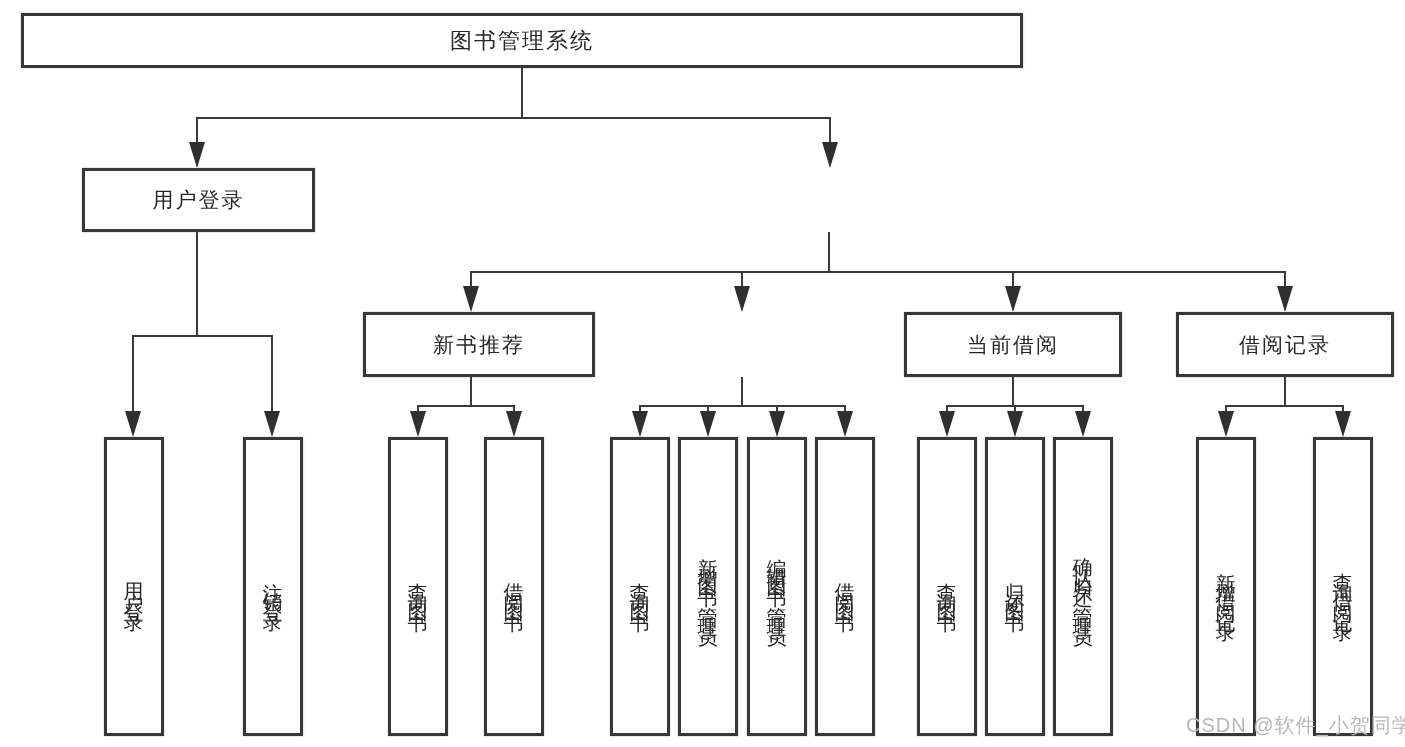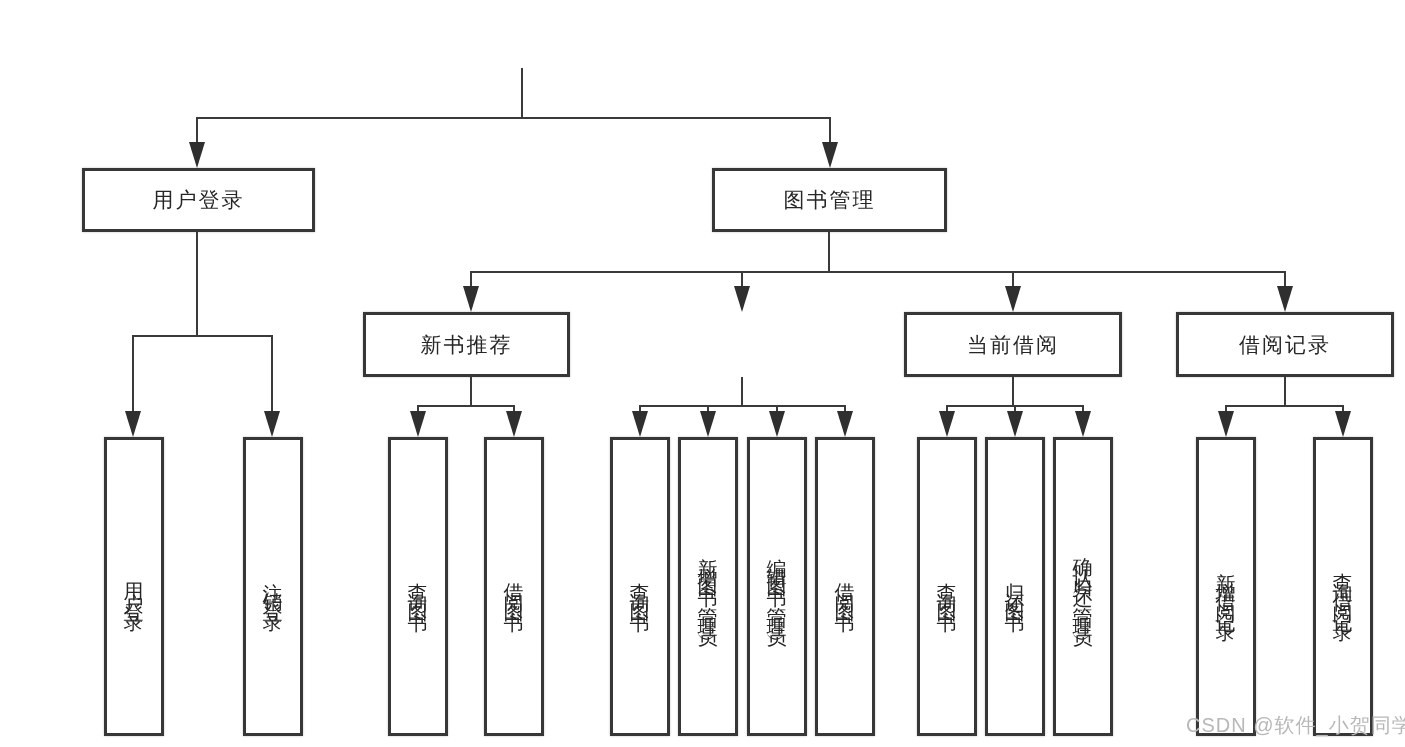--- a/index.html
+++ b/index.html
@@ -40,21 +40,21 @@
     border-left: 8px solid transparent;
     border-right: 8px solid transparent;
     border-top: 26px solid #2f2f2f;
   }
   
   #b-root        { left: 21px;  top: 13px;  width: 1002px; height: 55px; font-size: 22px; }
   
   #b-user-login  { left: 82px;  top: 168px; width: 233px; height: 64px; }
   #b-book-mgmt   { left: 712px; top: 168px; width: 235px; height: 64px; }
   
-  #b-new-books      { left: 363px;  top: 312px; width: 207px; height: 65px; }
+  #b-new-books      { left: 363px;  top: 312px; width: 232px; height: 65px; }
   #b-book-borrow    { left: 633px;  top: 312px; width: 218px; height: 65px; }
   #b-current-borrow { left: 904px;  top: 312px; width: 218px; height: 65px; }
   #b-borrow-records { left: 1176px; top: 312px; width: 218px; height: 65px; }
   
   .leaf { top: 437px; width: 60px; height: 299px; }
   #l-user-login { left: 104px; }
   #l-logout     { left: 243px; }
   #l-nb-query   { left: 388px; }
   #l-nb-borrow  { left: 484px; }
   #l-bb-query   { left: 610px; }
@@ -74,23 +74,23 @@
     letter-spacing: 1px;
     z-index: 10;
     white-space: nowrap;
   }
 </style>
 </head>
 <body>
 
 <div id="stage">
 
+  <div class="box" id="b-root">图书管理系统</div>
 
   <div class="box" id="b-user-login">用户登录</div>
-  <div class="box" id="b-book-mgmt">图书管理</div>
 
   <div class="box" id="b-new-books">新书推荐</div>
   <div class="box" id="b-current-borrow">当前借阅</div>
   <div class="box" id="b-borrow-records">借阅记录</div>
 
   <div class="box vbox leaf" id="l-user-login">用户登录</div>
   <div class="box vbox leaf" id="l-logout">注销登录</div>
   <div class="box vbox leaf" id="l-nb-query">查询图书</div>
   <div class="box vbox leaf" id="l-nb-borrow">借阅图书</div>
   <div class="box vbox leaf" id="l-bb-query">查询图书</div>

